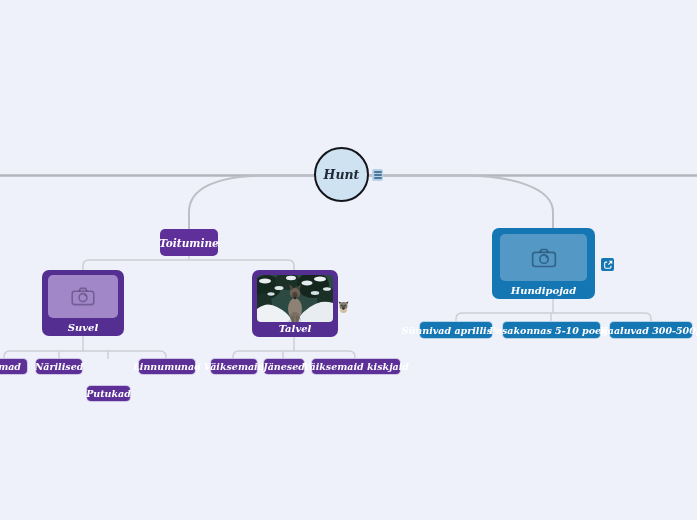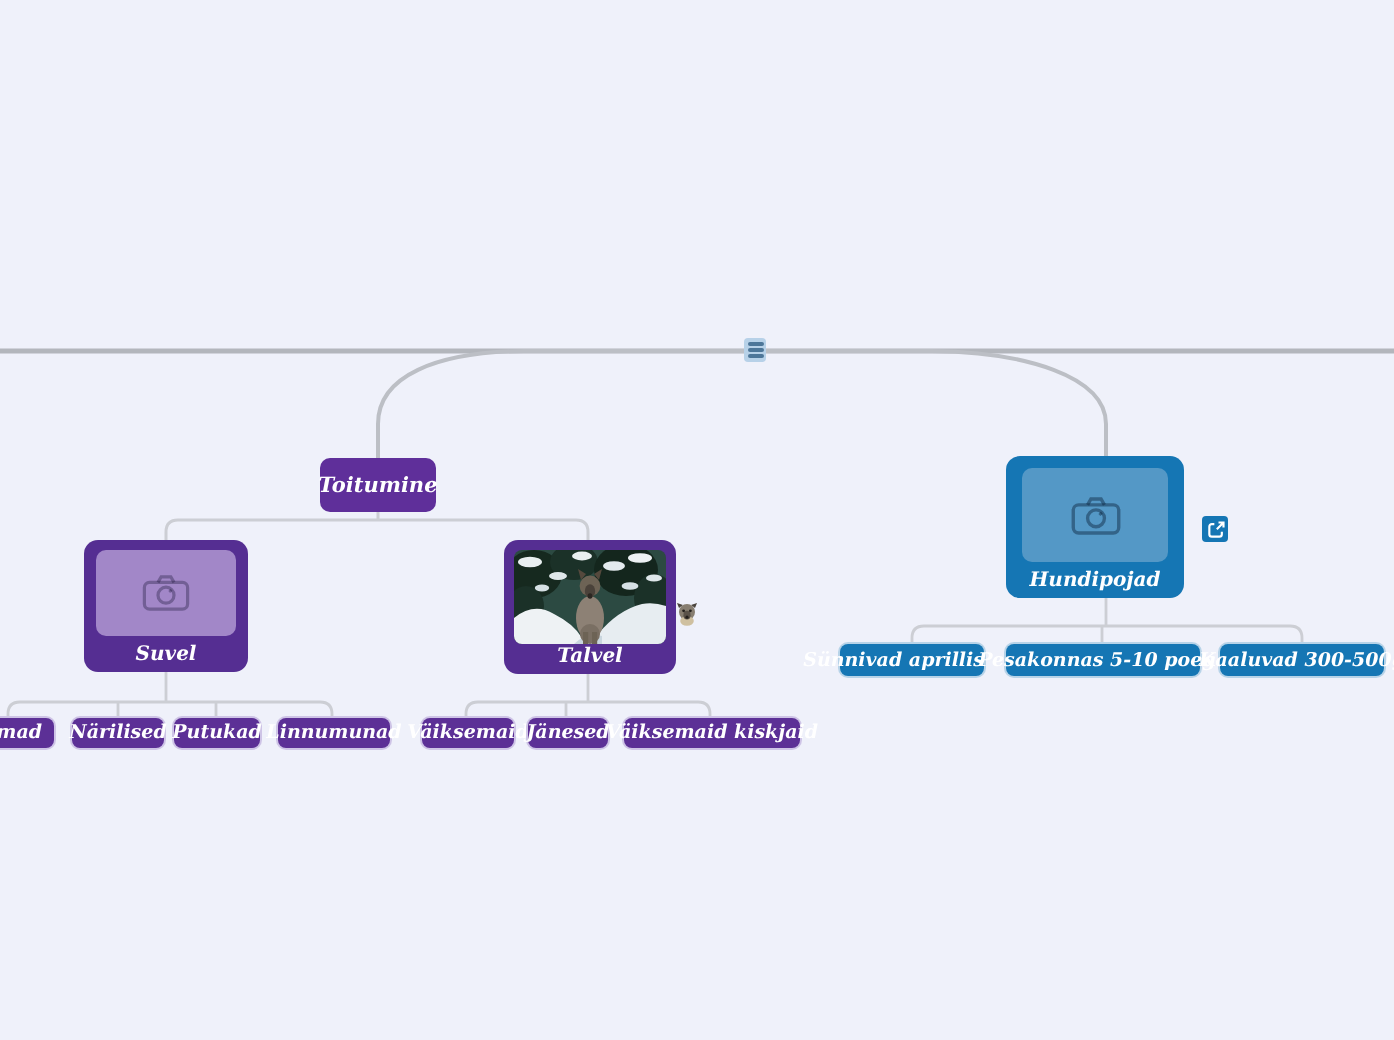--- a/index.html
+++ b/index.html
@@ -63,21 +63,21 @@
   .purple-node{background:#552e92;}
   .purple-node .ph{background:#a287c8;}
   .blue-node{background:#1576b4;}
   .blue-node .ph{background:#5498c6;}
   #node-suvel{left:42px;top:270px;width:82px;height:66px;}
   #node-talvel{left:252px;top:270px;width:86px;height:67px;}
   #node-talvel .photo{
     position:absolute;left:5px;top:5px;width:76px;height:47px;border-radius:4px;
     overflow:hidden;
   }
-  #node-hundipojad{left:503px;top:228px;width:89px;height:71px;}
+  #node-hundipojad{left:492px;top:228px;width:103px;height:71px;}
   #node-hundipojad .ph{left:8px;top:6px;right:8px;height:47px;}
 
   .ext-btn{
     position:absolute;left:601px;top:258px;width:13px;height:13px;
     background:#1576b4;border-radius:2px;z-index:3;
     display:flex;align-items:center;justify-content:center;
   }
   .wolf-badge{position:absolute;left:338px;top:298px;width:11px;height:12px;z-index:3;}
 </style>
 </head>
@@ -95,20 +95,23 @@
 
     <path d="M 189 249 L 189 260 M 83 270 L 83 266 Q 83 260 89 260 L 288 260 Q 294 260 294 266 L 294 270" fill="none" stroke="#ccced4" stroke-width="1.5"></path>
 
     <path d="M 83 334 L 83 351 M 4 359 L 4 357 Q 4 351 10 351 L 160 351 Q 166 351 166 357 L 166 359 M 59 351 L 59 359 M 108 351 L 108 359" fill="none" stroke="#ccced4" stroke-width="1.4"></path>
 
     <path d="M 294 336 L 294 351 M 233 359 L 233 357 Q 233 351 239 351 L 349 351 Q 355 351 355 357 L 355 359 M 283 351 L 283 359" fill="none" stroke="#ccced4" stroke-width="1.4"></path>
 
     <path d="M 553 299 L 553 313 M 456 322 L 456 319 Q 456 313 462 313 L 645 313 Q 651 313 651 319 L 651 322 M 551 313 L 551 322" fill="none" stroke="#ccced4" stroke-width="1.4"></path>
   </svg>
 
+  <div class="root-circle">
+    <span>Hunt</span>
+  </div>
   <div class="menu-btn">
     <i></i>
       <i></i>
       <i></i>
   </div>
 
   <div class="pill pill-parent-purple">
     <span>Toitumine</span>
   </div>
 
@@ -174,21 +177,21 @@
       <circle cx="5.5" cy="7.6" r="0.8" fill="#231f1b"></circle>
     </svg>
   </div>
 
   <div class="pill leaf-purple cut" style="left:-28px;width:55px;">
     <span>oomad</span>
   </div>
   <div class="pill leaf-purple" style="left:36px;width:46px;text-align:right;">
     <span>Närilised</span>
   </div>
-  <div class="pill leaf-purple" style="left:87px;width:43px;">
+  <div class="pill leaf-purple" style="left:87px;width:43px;margin-top:27px;">
     <span>Putukad</span>
   </div>
   <div class="pill leaf-purple" style="left:139px;width:56px;">
     <span>Linnumunad</span>
   </div>
   <div class="pill leaf-purple" style="left:211px;width:46px;">
     <span>Väiksemaid</span>
   </div>
   <div class="pill leaf-purple" style="left:264px;width:40px;">
     <span>Jänesed</span>

